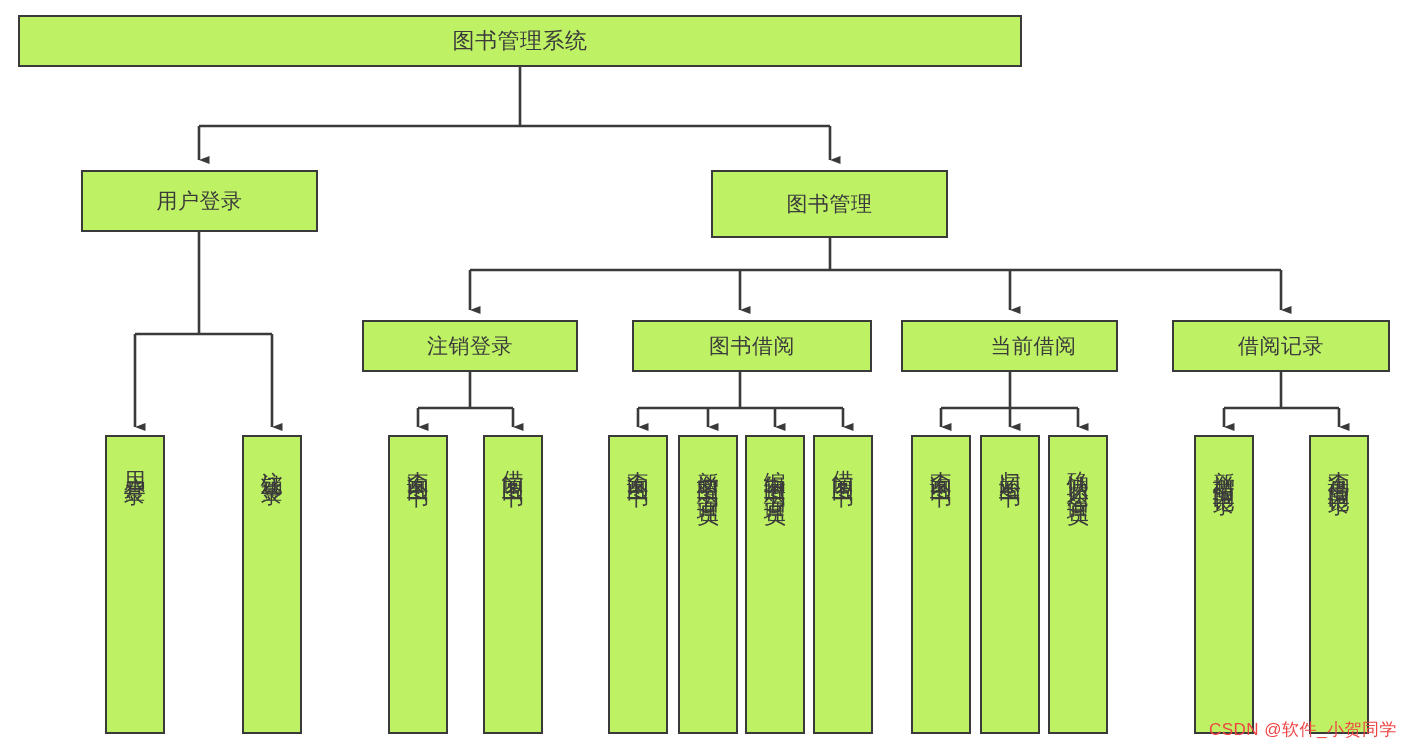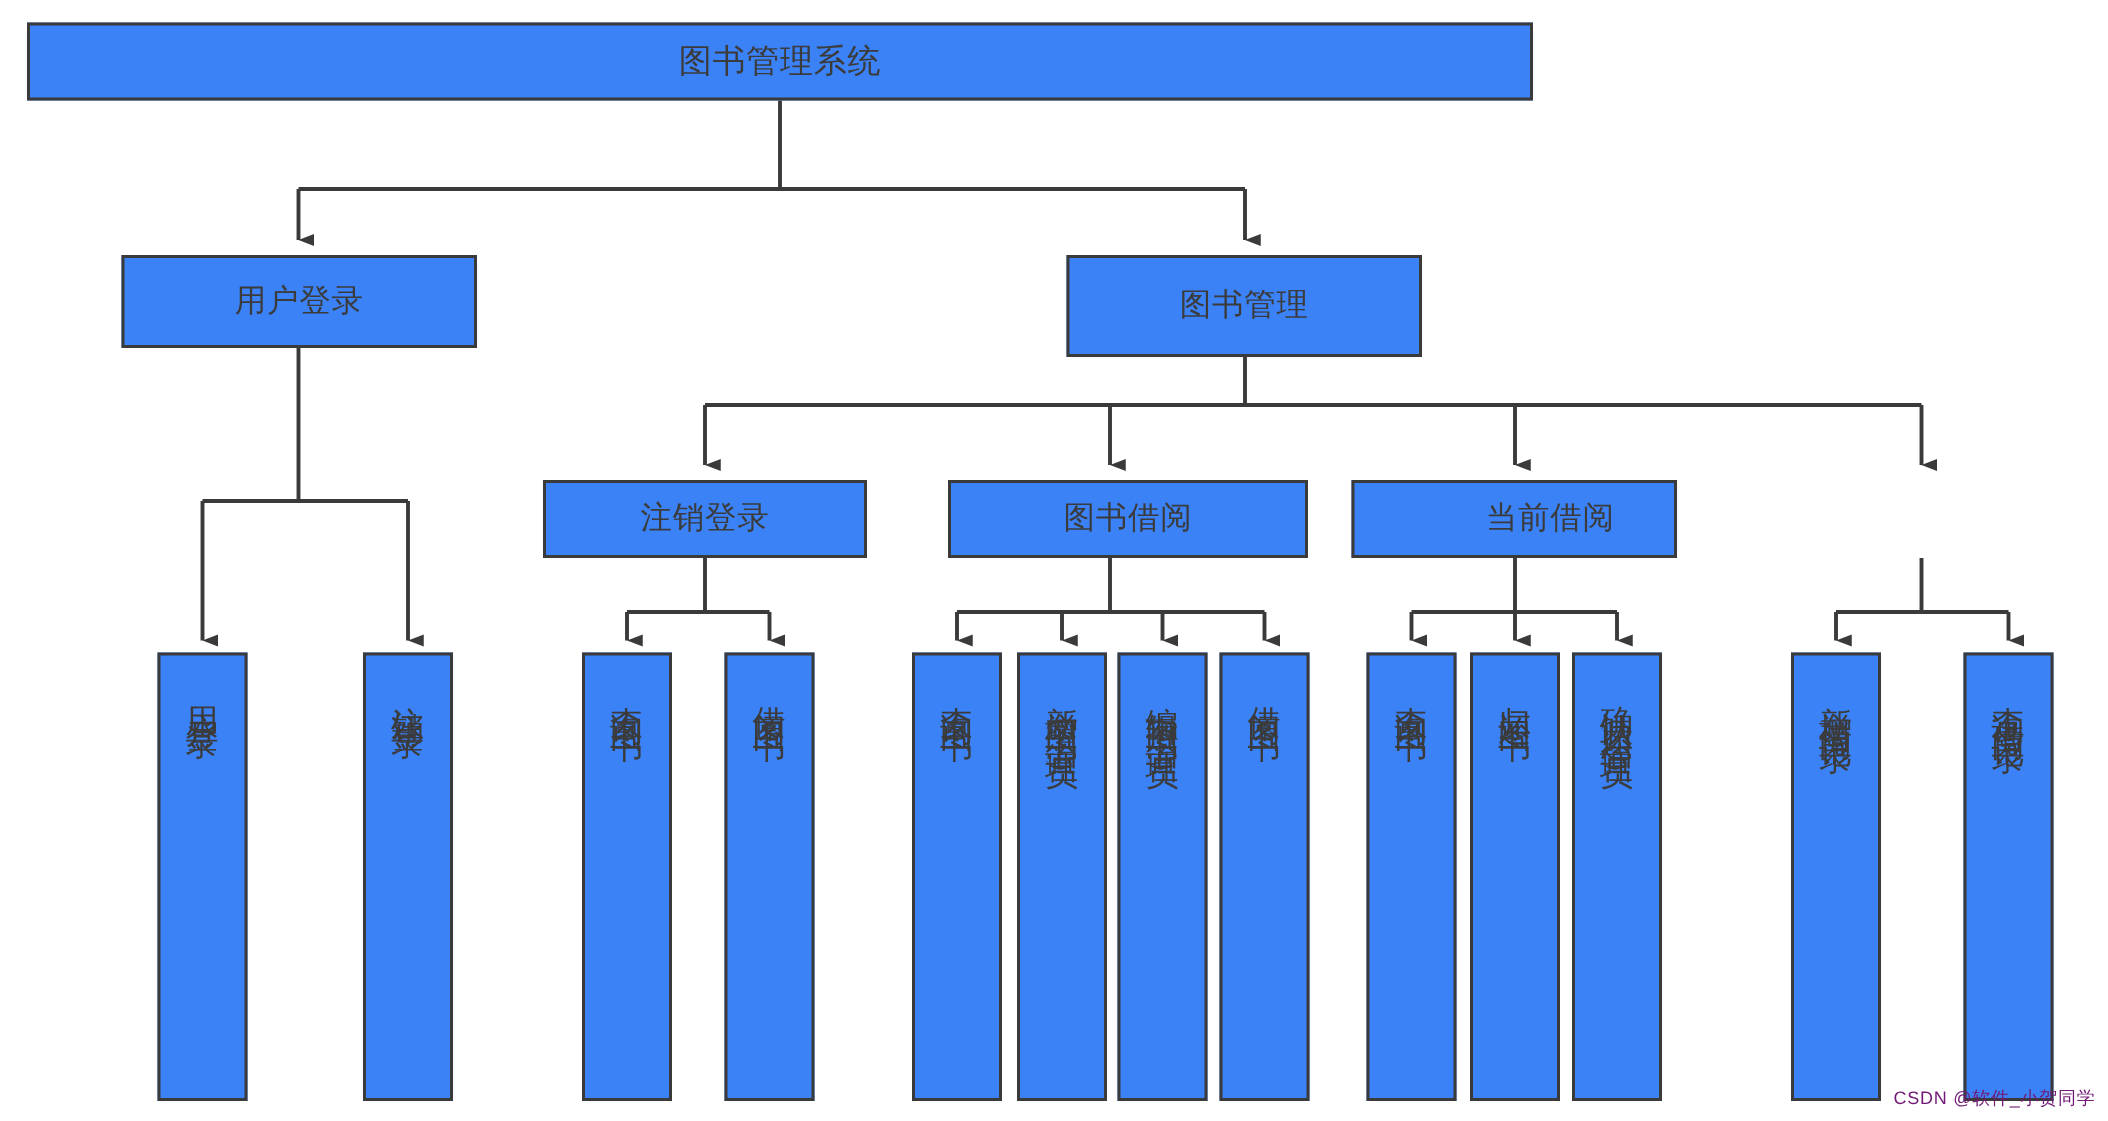--- a/index.html
+++ b/index.html
@@ -8,21 +8,21 @@
     font-family:"Liberation Sans","DejaVu Sans",sans-serif;
     color:#3b3b3b;
   }
   #stage{position:relative;width:1405px;height:747px;background:#fff;}
   svg#wires{position:absolute;left:0;top:0;width:1405px;height:747px;}
 
   .node{
     position:absolute;
     box-sizing:border-box;
     border:2.5px solid #3a3a3a;
-    background:#3b82f6;
+    background:#bef264;
     display:flex;align-items:center;justify-content:center;
     color:#3b3b3b;
   }
   .node .lbl{
     display:block;
     line-height:1.06;
     letter-spacing:0.5px;
     white-space:nowrap;
   }
   .node.horiz .lbl{font-size:21px;}
@@ -32,22 +32,22 @@
     text-orientation:upright;
     font-size:22px;
     letter-spacing:5px;
     white-space:nowrap;
   }
   #root .lbl{font-size:22px;}
 
   #watermark{
     position:absolute;
     right:8px;bottom:6px;
-    font-size:12px;
-    color:#701a75;
+    font-size:17px;
+    color:#ef4444;
     white-space:nowrap;
     letter-spacing:0.5px;
   }
 </style>
 </head>
 <body>
 
 <div id="stage">
 
   <svg id="wires" viewBox="0 0 1405 747" xmlns="http://www.w3.org/2000/svg">
@@ -114,20 +114,23 @@
 
   <div class="node horiz" style="left:362px;top:320px;width:216px;height:52px;">
     <span class="lbl">注销登录</span>
   </div>
   <div class="node horiz" style="left:632px;top:320px;width:240px;height:52px;text-align:right;">
     <span class="lbl">图书借阅</span>
   </div>
   <div class="node horiz" style="left:901px;top:320px;width:217px;height:52px;padding-left:48px;">
     <span class="lbl">当前借阅</span>
   </div>
+  <div class="node horiz" style="left:1172px;top:320px;width:218px;height:52px;">
+    <span class="lbl">借阅记录</span>
+  </div>
 
   <div class="node vert" style="left:105px;top:435px;width:60px;height:299px;">
     <span class="lbl">用户登录</span>
   </div>
   <div class="node vert" style="left:242px;top:435px;width:60px;height:299px;">
     <span class="lbl">注销登录</span>
   </div>
 
   <div class="node vert" style="left:388px;top:435px;width:60px;height:299px;">
     <span class="lbl">查询图书</span>

